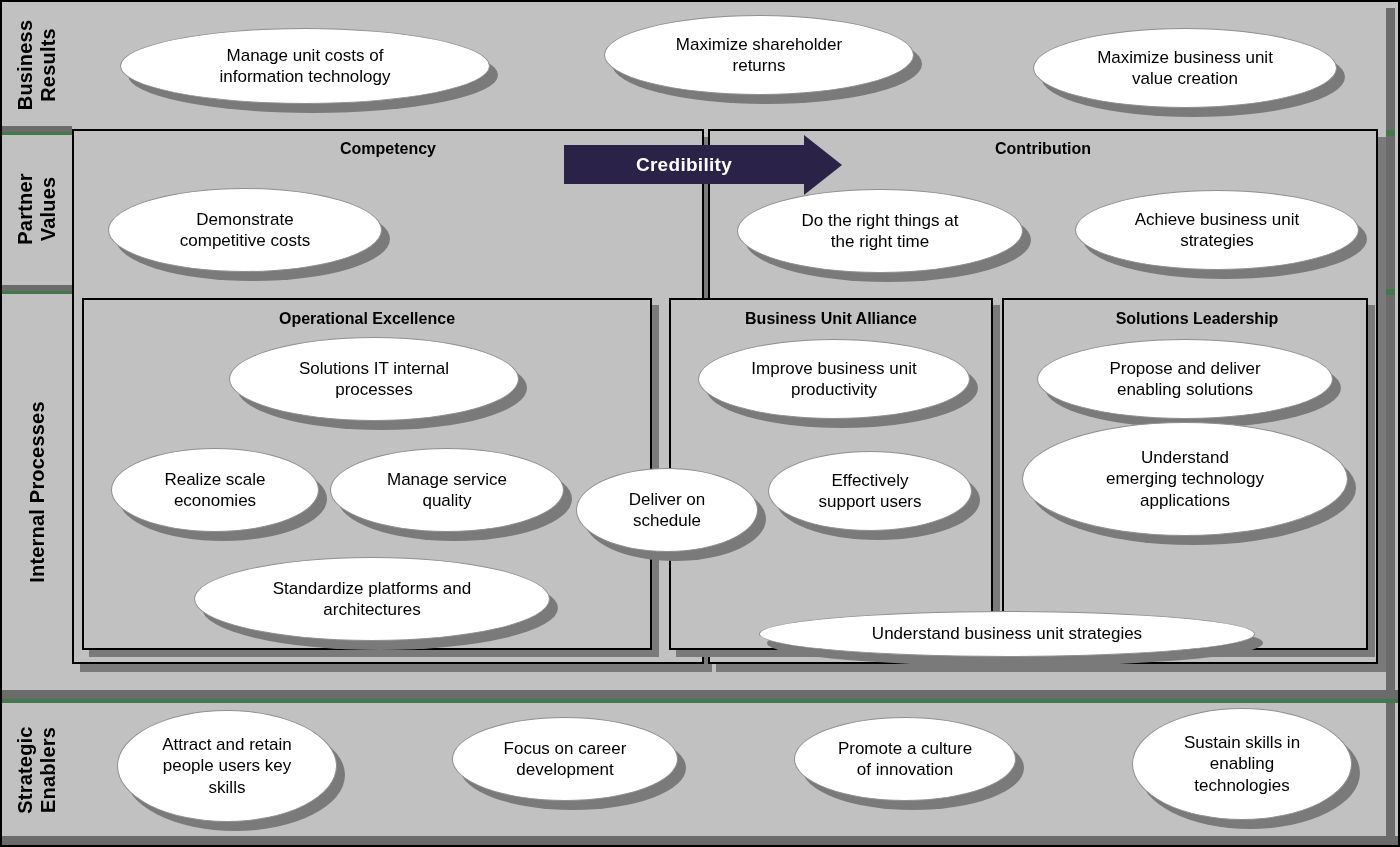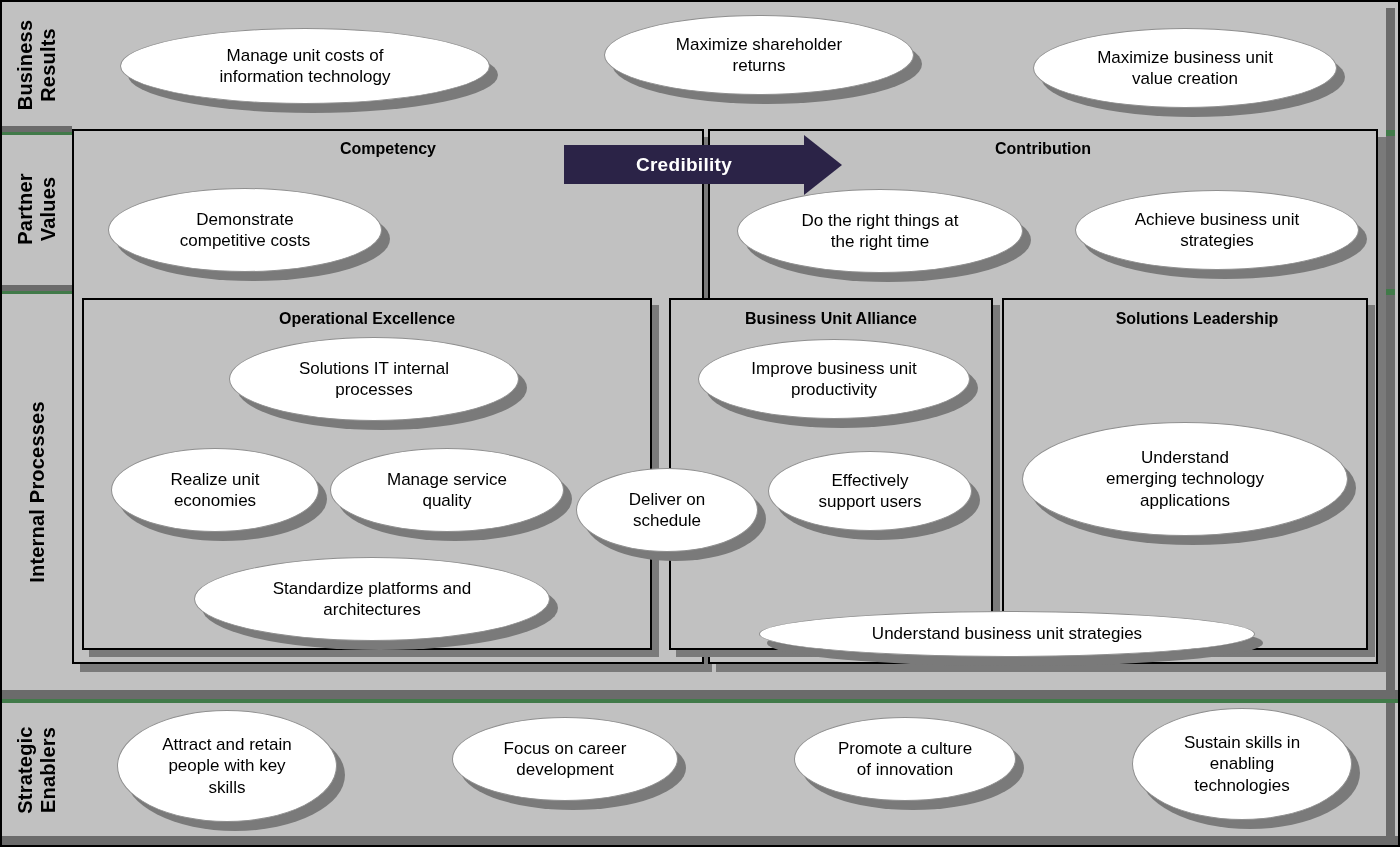--- a/index.html
+++ b/index.html
@@ -105,36 +105,38 @@
       <div class="node" style="left: 106px; top: 186px; width: 274px; height: 84px;">Demonstrate
 competitive costs</div>
       <div class="node" style="left: 735px; top: 187px; width: 286px; height: 84px;">Do the right things at
 the right time</div>
       <div class="node" style="left: 1073px; top: 188px; width: 284px; height: 80px;">Achieve business unit
 strategies</div>
       <div class="node" style="left: 227px; top: 335px; width: 290px; height: 84px;">Solutions IT internal
 processes</div>
       <div class="node" style="left: 696px; top: 337px; width: 272px; height: 80px;">Improve business unit
 productivity</div>
-      <div class="node" style="left: 109px; top: 446px; width: 208px; height: 84px;">Realize unit
+      <div class="node" style="left: 1035px; top: 337px; width: 296px; height: 80px;">Propose and deliver
+enabling solutions</div>
+      <div class="node" style="left: 109px; top: 446px; width: 208px; height: 84px;">Realize scale
 economies</div>
       <div class="node" style="left: 328px; top: 446px; width: 234px; height: 84px;">Manage service
 quality</div>
       <div class="node" style="left: 574px; top: 466px; width: 182px; height: 84px;">Deliver on
 schedule</div>
       <div class="node" style="left: 766px; top: 449px; width: 204px; height: 80px;">Effectively
 support users</div>
       <div class="node" style="left: 1020px; top: 420px; width: 326px; height: 114px;">Understand
 emerging technology
 applications</div>
       <div class="node" style="left: 192px; top: 555px; width: 356px; height: 84px;">Standardize platforms and
 architectures</div>
       <div class="node" style="left: 757px; top: 609px; width: 496px; height: 46px;">Understand business unit strategies</div>
       <div class="node" style="left: 115px; top: 708px; width: 220px; height: 112px;">Attract and retain
-people with key
+people users key
 skills</div>
       <div class="node" style="left: 792px; top: 715px; width: 222px; height: 84px;">Promote a culture
 of innovation</div>
       <div class="node" style="left: 450px; top: 715px; width: 226px; height: 84px;">Focus on career
 development</div>
       <div class="node" style="left: 1130px; top: 706px; width: 220px; height: 112px;">Sustain skills in
 enabling
 technologies</div>
     </div>
 

